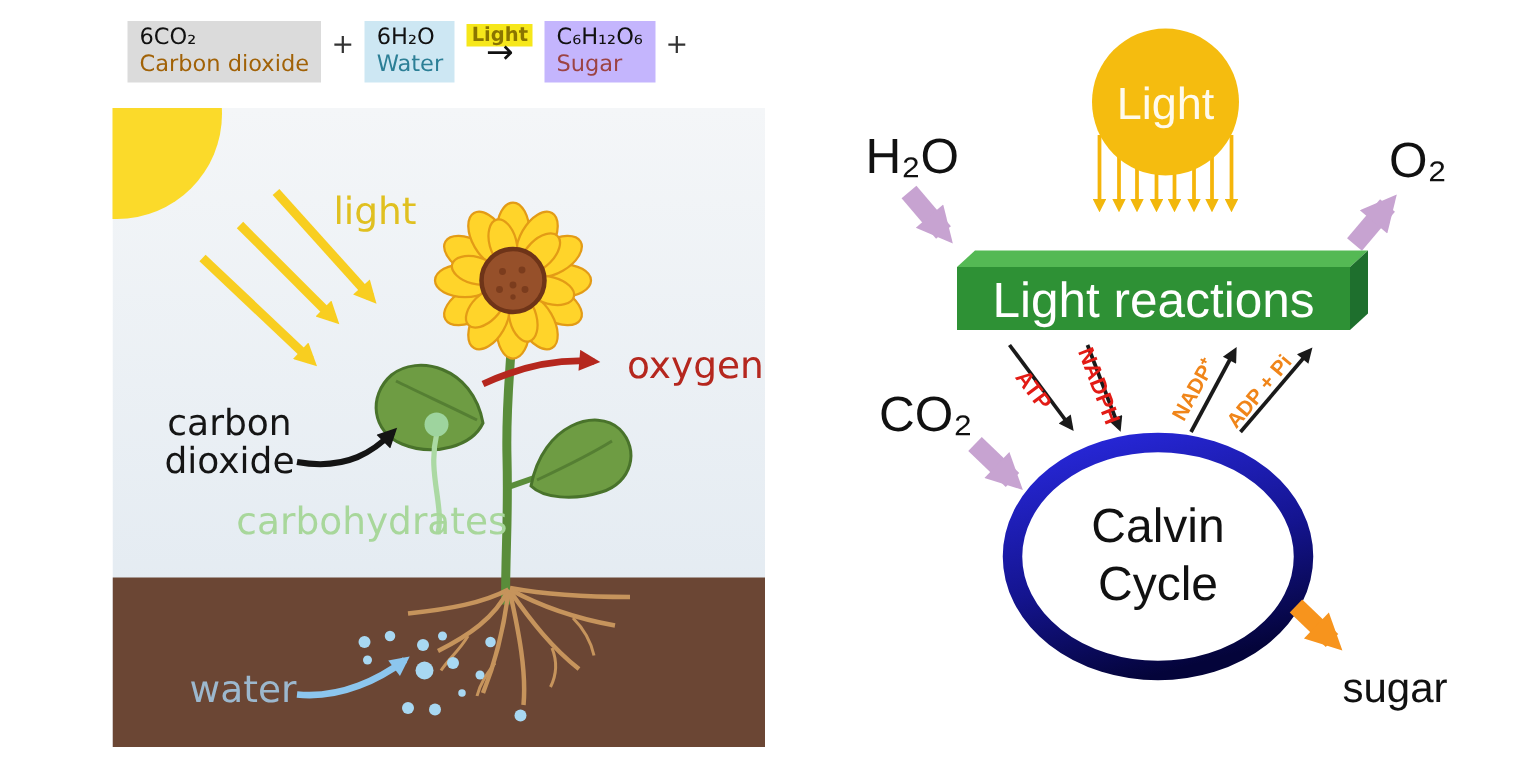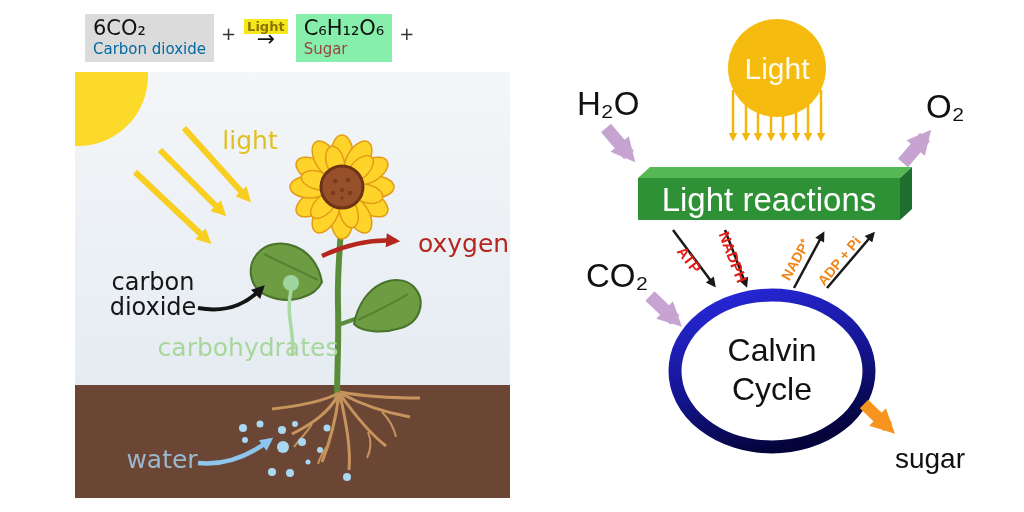--- a/index.html
+++ b/index.html
@@ -2,25 +2,25 @@
 <html><head>
 <meta charset="utf-8">
 <style>
   html,body{margin:0;padding:0;}
   .page{position:relative;width:1024px;height:512px;background:#ffffff;overflow:hidden;
         font-family:"DejaVu Sans",sans-serif;}
 
   
   .equation{position:absolute;left:85px;top:14px;display:flex;align-items:center;gap:7px;}
   .term{padding:2px 8px 4px 8px;line-height:1.18;}
-  .term .formula{font-size:21px;color:#111;white-space:nowrap;}
+  .term .formula{font-size:15px;color:#111;white-space:nowrap;}
   .term .name{font-size:15px;white-space:nowrap;}
-  .term-co2{background:#dbdbdb;}  .term-co2 .name{color:#0369a1;}
+  .term-co2{background:#dbdbdb;}  .term-co2 .name{color:#a16207;}
   .term-h2o{background:#cde7f3;}  .term-h2o .name{color:#2c7f96;}
-  .term-sugar{background:#86efac;}.term-sugar .name{color:#9c4343;}
+  .term-sugar{background:#c4b5fd;}.term-sugar .name{color:#9c4343;}
   .term-o2{background:#d9f4c5;}   .term-o2 .name{color:#3c8a33;}
   .plus{font-size:18px;color:#333;margin:0 0 10px 0;}
   .light-col{display:flex;flex-direction:column;align-items:center;margin:0 1px 12px 1px;}
   .light-col .hl{background:#f6e71a;color:#8a7500;font-weight:bold;font-size:13px;padding:0 3px;}
   .light-col .arr{font-size:22px;color:#111;line-height:0.55;margin-top:-1px;}
 
   
   .plant-svg{position:absolute;left:75px;top:72px;}
   .cycle-svg{position:absolute;left:560px;top:0px;}
   svg text{font-family:"DejaVu Sans",sans-serif;}
@@ -30,20 +30,24 @@
 <body>
 
 <div class="page">
 
   <div class="equation">
     <div class="term term-co2">
       <div class="formula">6CO₂</div>
       <div class="name">Carbon dioxide</div>
     </div>
     <div class="plus">+</div>
+    <div class="term term-h2o">
+      <div class="formula">6H₂O</div>
+      <div class="name">Water</div>
+    </div>
     <div class="light-col">
       <span class="hl">Light</span>
       <span class="arr">→</span>
     </div>
     <div class="term term-sugar">
       <div class="formula">C₆H₁₂O₆</div>
       <div class="name">Sugar</div>
     </div>
     <div class="plus">+</div>
   </div>

